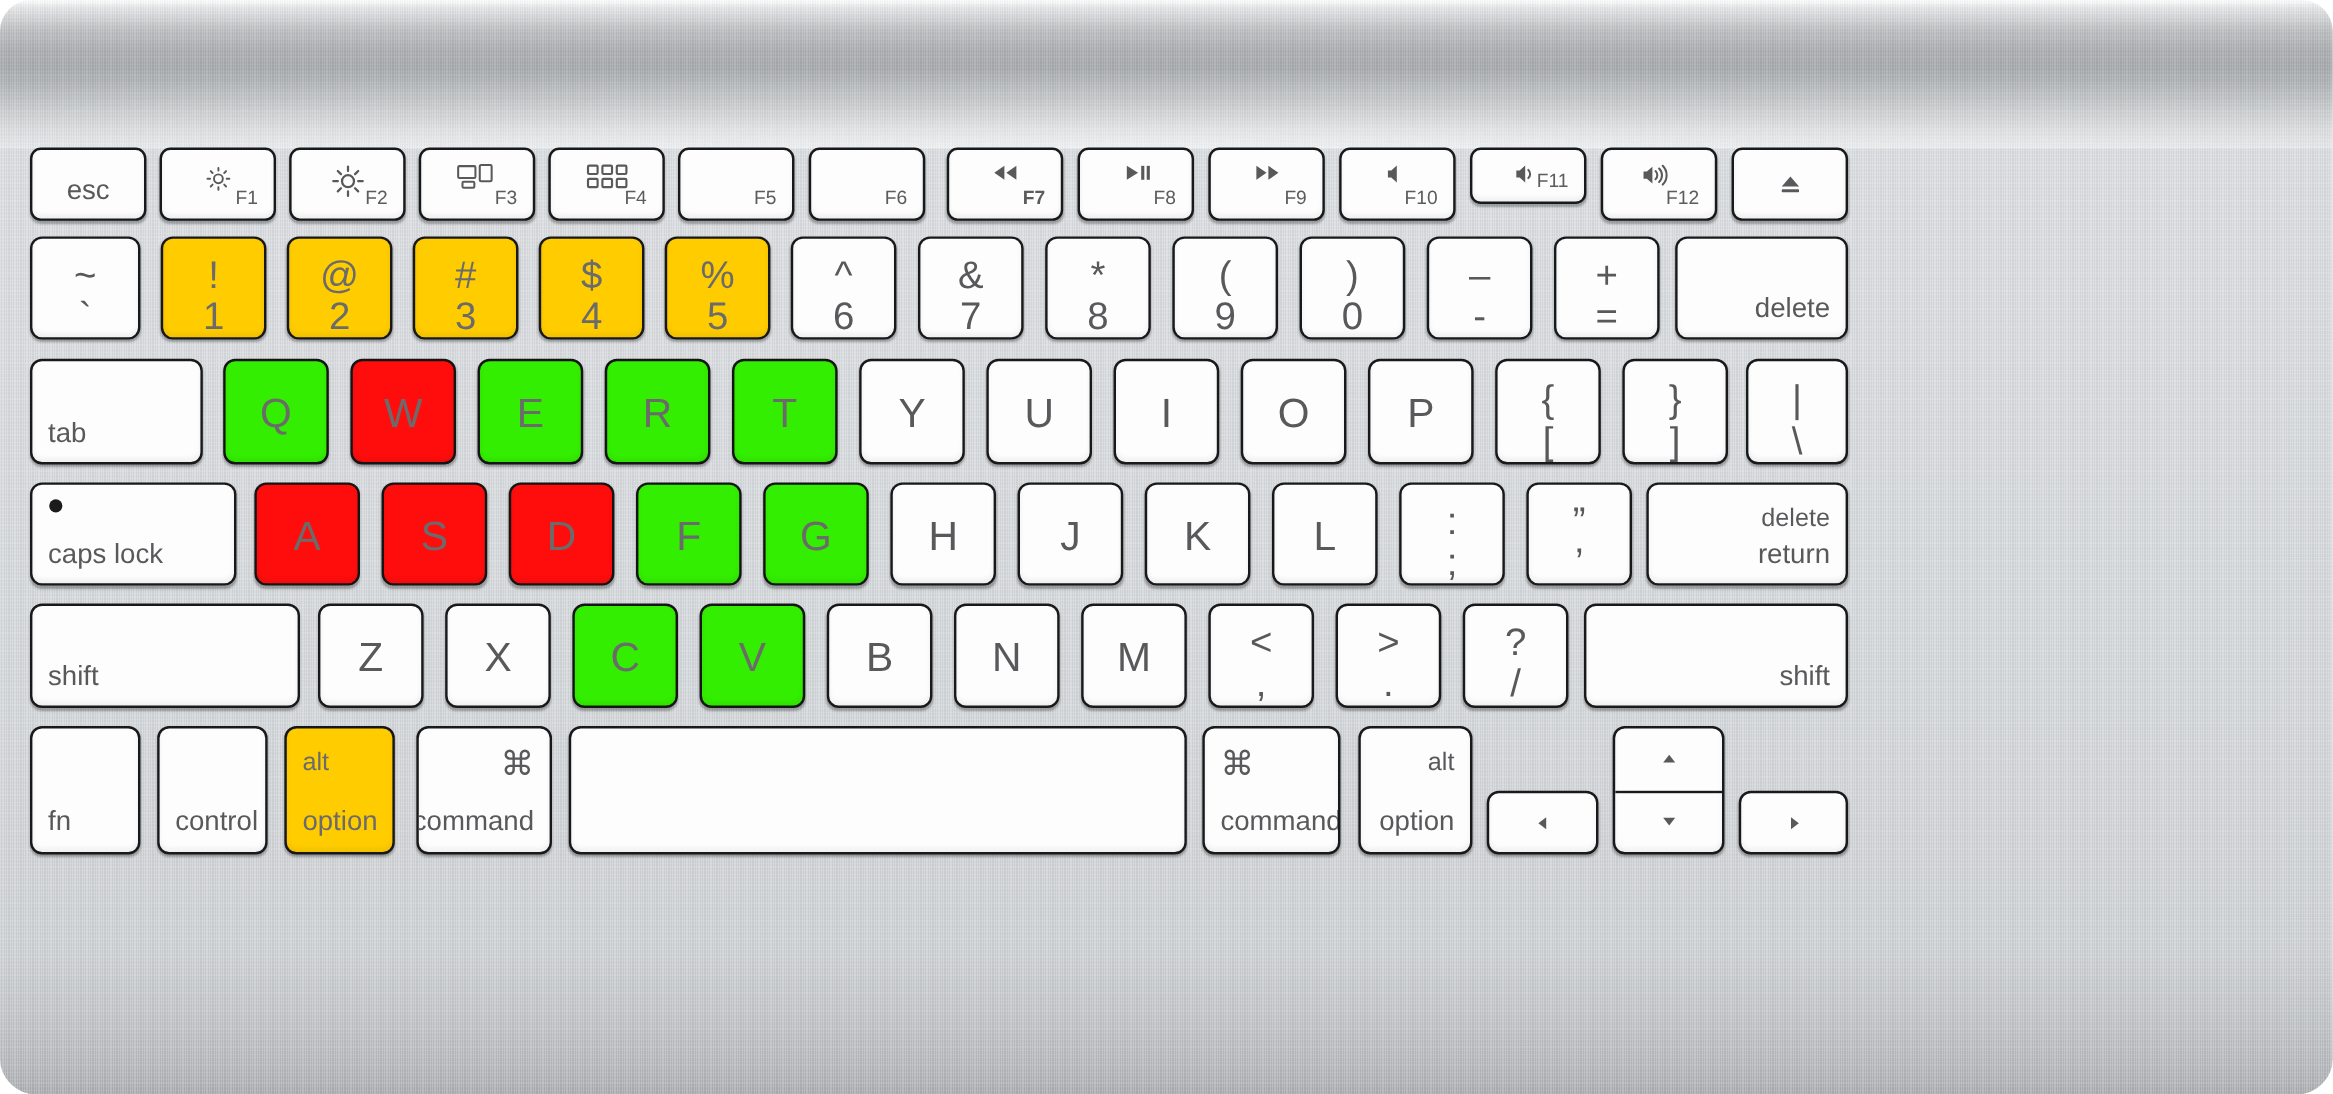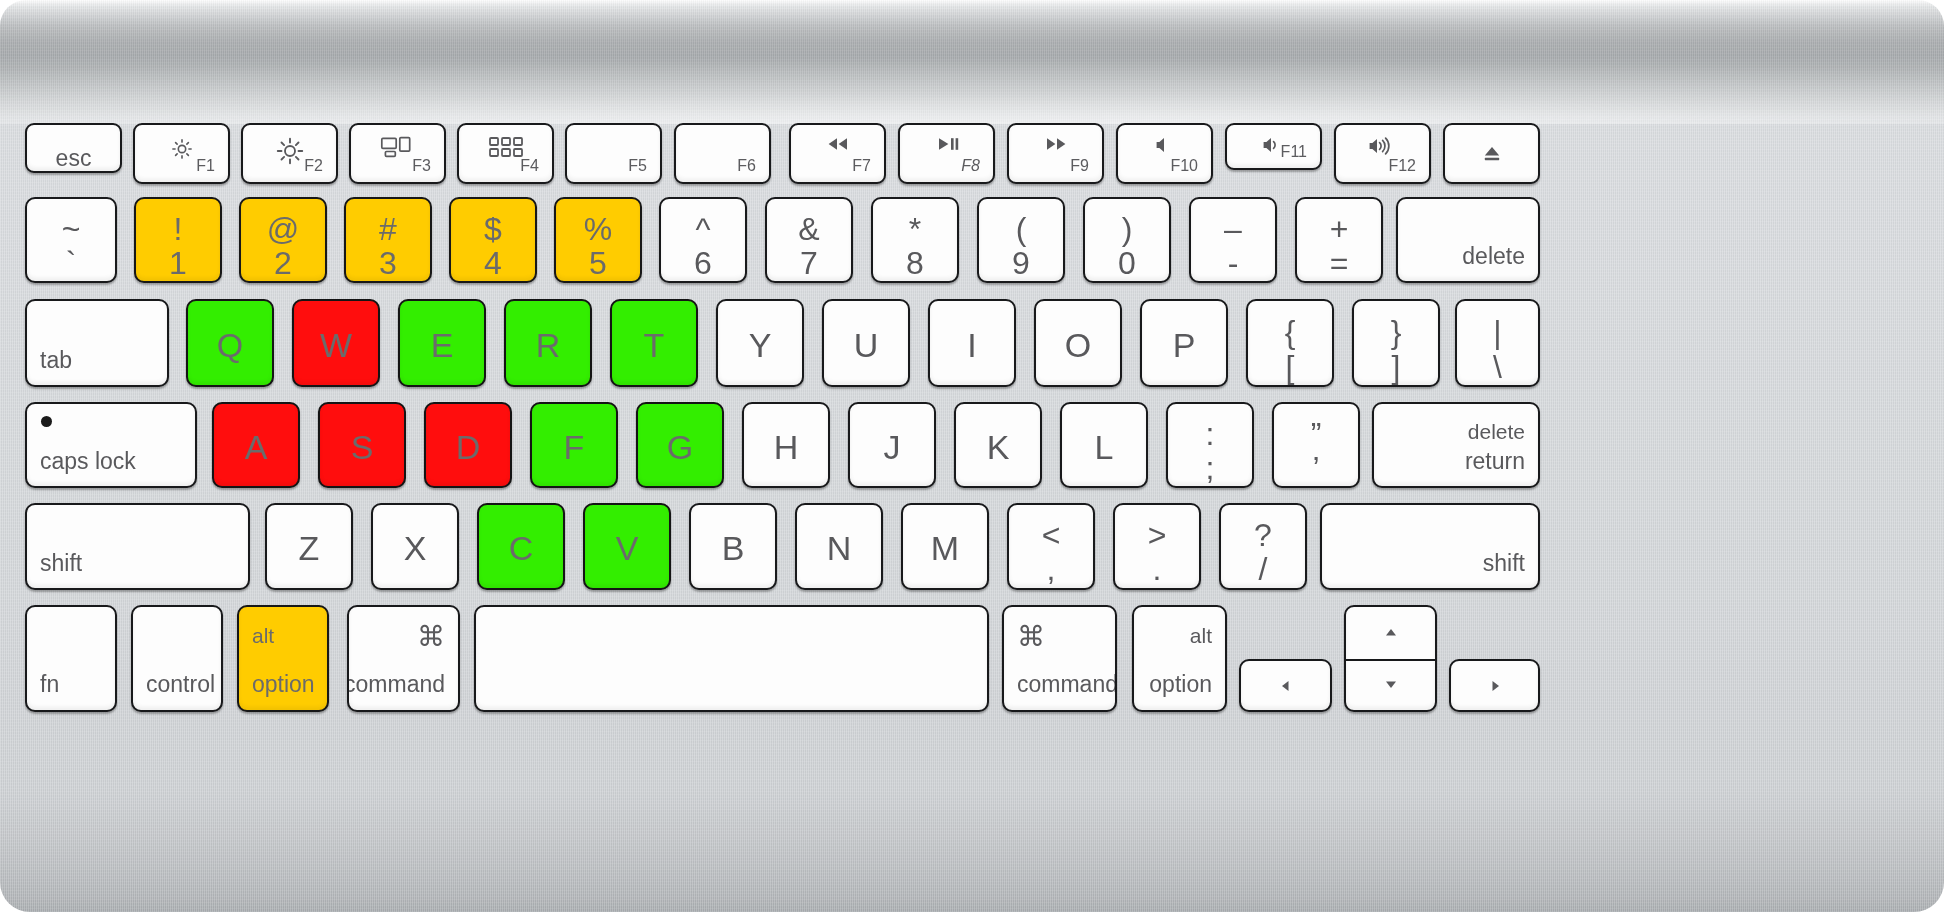--- a/index.html
+++ b/index.html
@@ -107,21 +107,21 @@
   .icn svg{display:block;}
   .flexctr{position:absolute;inset:0;display:flex;align-items:center;justify-content:center;}
   .flexctr.upper{align-items:flex-start;padding-top:11px;}
 </style>
 </head>
 <body>
 
 <div id="keyboard">
   <div id="keybed">
 
-    <div class="key fnkey" style="left:25px;top:123px;width:97px;height:50px;">
+    <div class="key fnkey" style="left:25px;top:123px;width:97px;height:61px;">
       <div class="gl ctr word" style="top:22px;">esc</div>
     </div>
 
     <div class="key fnkey" style="left:133px;top:123px;width:97px;height:61px;">
       <span class="flexctr upper">
         <svg width="26" height="26" viewBox="0 0 24 24" fill="none" stroke="#59595c" stroke-width="1.5" stroke-linecap="round">
           <circle cx="12" cy="12" r="3.4"></circle>
           <path d="M12 3.6v2M12 18.4v2M3.6 12h2M18.4 12h2M6.1 6.1l1.4 1.4M16.5 16.5l1.4 1.4M17.9 6.1l-1.4 1.4M7.5 16.5l-1.4 1.4"></path>
         </svg>
       </span>
@@ -171,32 +171,32 @@
       <div class="gl br fnlabel" style="bottom:8px;">F6</div>
     </div>
 
     <div class="key fnkey" style="left:789px;top:123px;width:97px;height:61px;">
       <span class="flexctr upper">
         <svg width="30" height="16" viewBox="0 0 30 16" fill="#59595c">
           <path d="M14 2.2 L14 13.8 L5.6 8 Z"></path>
           <path d="M24 2.2 L24 13.8 L15.6 8 Z"></path>
         </svg>
       </span>
-      <div class="gl br fnlabel" style="bottom:8px;">F7</div>
+      <div class="gl br fnlabel" style="bottom:8px;font-weight:bold;">F7</div>
     </div>
 
     <div class="key fnkey" style="left:898px;top:123px;width:97px;height:61px;">
       <span class="flexctr upper">
         <svg width="30" height="16" viewBox="0 0 30 16" fill="#59595c">
           <path d="M7 2.2 L16.4 8 L7 13.8 Z"></path>
           <rect x="19" y="2.2" width="2.6" height="11.6"></rect>
           <rect x="23.6" y="2.2" width="2.6" height="11.6"></rect>
         </svg>
       </span>
-      <div class="gl br fnlabel" style="bottom:8px;font-style:italic;">F8</div>
+      <div class="gl br fnlabel" style="bottom:8px;">F8</div>
     </div>
 
     <div class="key fnkey" style="left:1007px;top:123px;width:97px;height:61px;">
       <span class="flexctr upper">
         <svg width="30" height="16" viewBox="0 0 30 16" fill="#59595c">
           <path d="M6 2.2 L14.4 8 L6 13.8 Z"></path>
           <path d="M16 2.2 L24.4 8 L16 13.8 Z"></path>
         </svg>
       </span>
       <div class="gl br fnlabel" style="bottom:8px;">F9</div>

